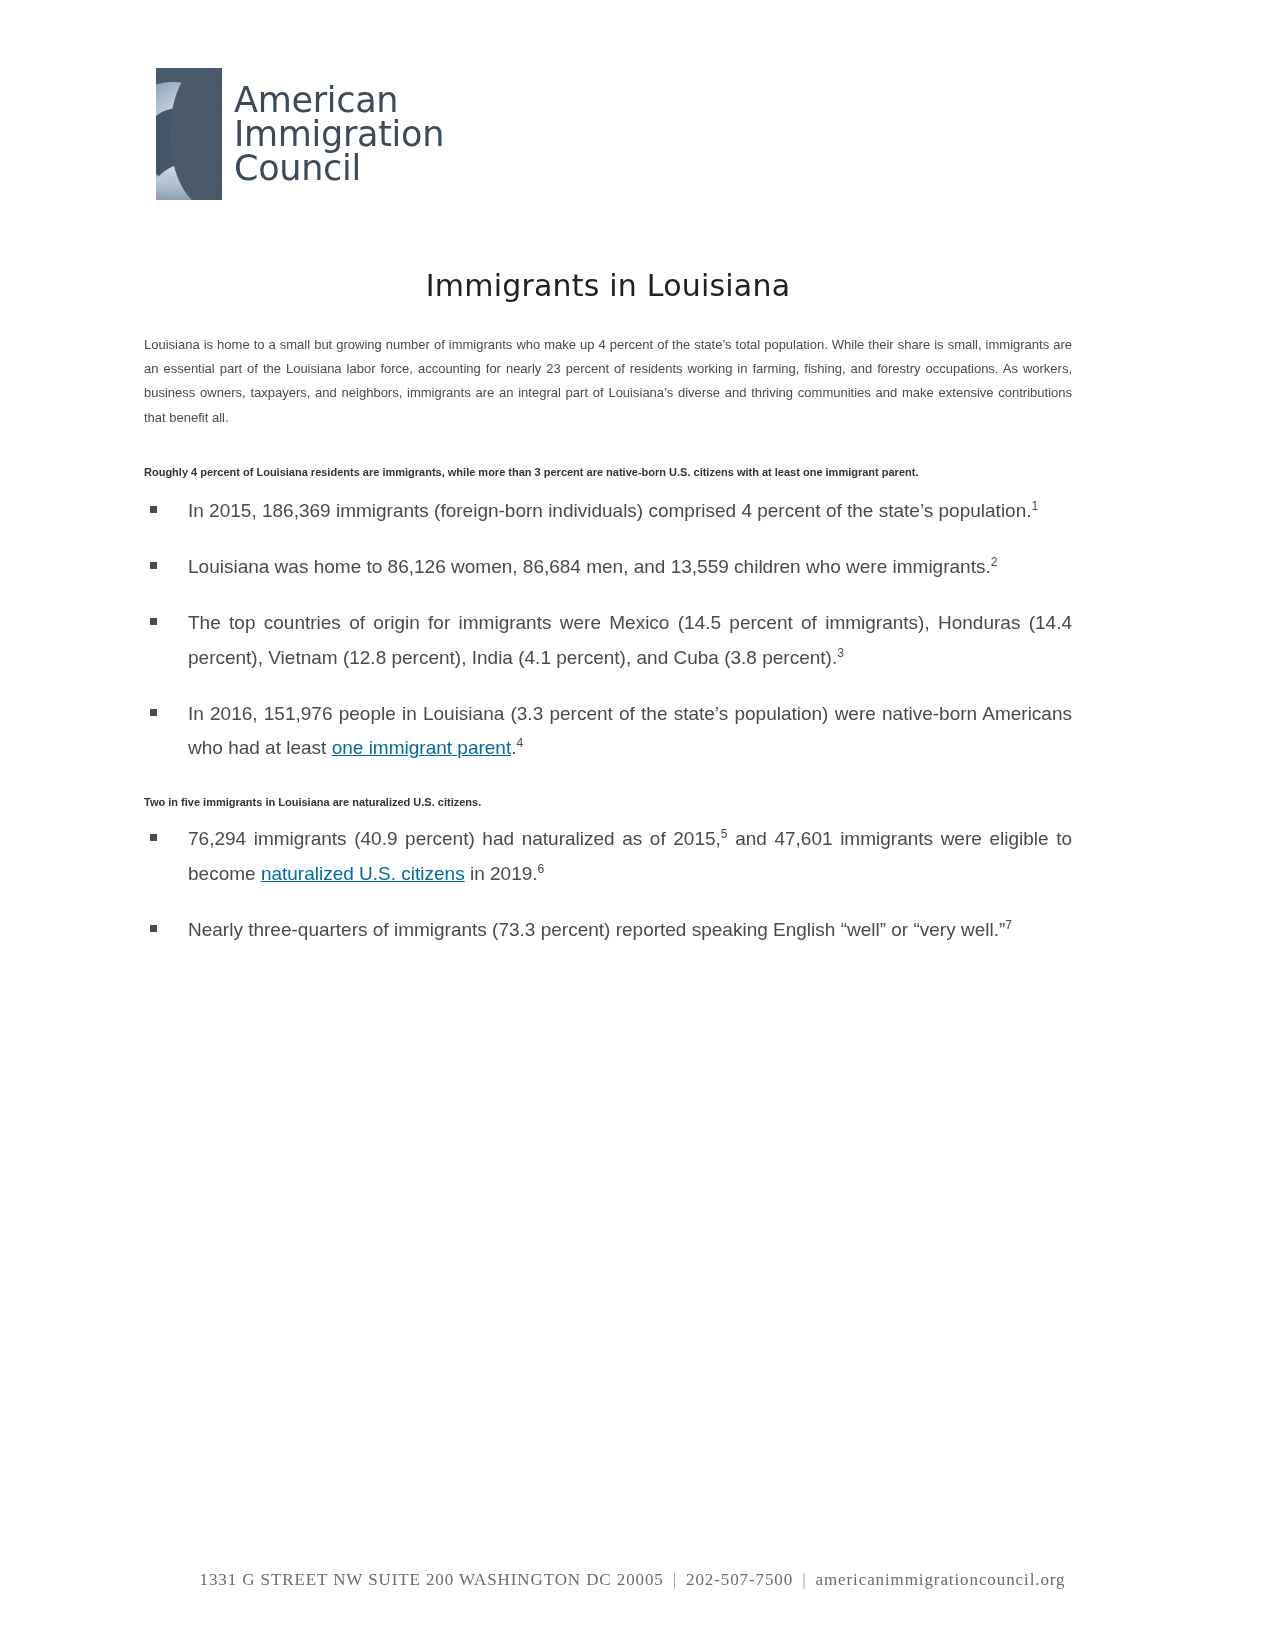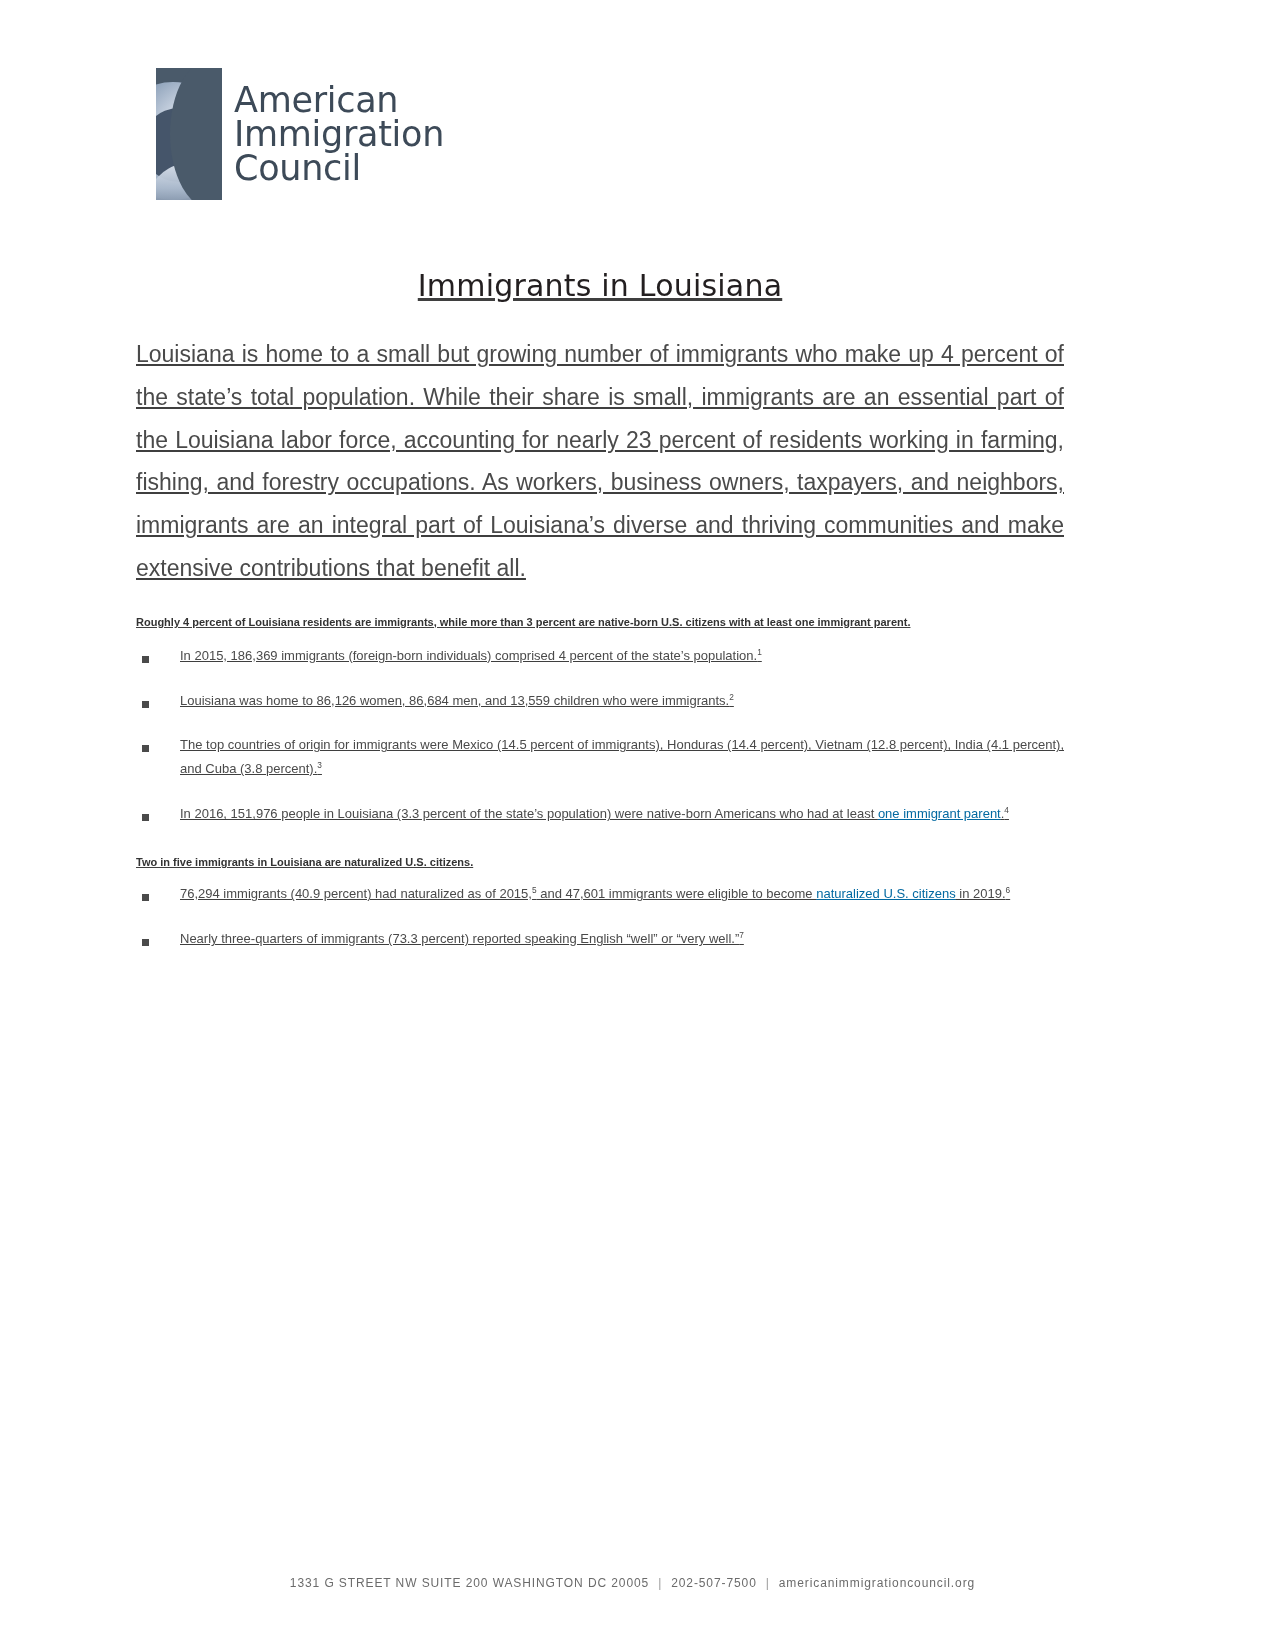--- a/index.html
+++ b/index.html
@@ -89,60 +89,59 @@
     font-size: 35px;
     font-weight: 400;
     color: #3d4a58;
     letter-spacing: -0.3px;
     display: block;
   }
 
   
   .content {
     position: absolute;
-    left: 136px;
+    left: 144px;
     top: 268px;
     width: 928px;
-    text-decoration: underline;
   }
   h1.doc-title {
     font-family: "DejaVu Sans", sans-serif;
     font-weight: 400;
     font-size: 30px;
     color: #231f20;
     text-align: center;
     margin: 0 0 30px 0;
     letter-spacing: 0.2px;
   }
   p.intro {
-    font-size: 23px;
+    font-size: 13px;
     line-height: 1.86;
     text-align: justify;
-    margin: 0 0 22px 0;
+    margin: 0 0 32px 0;
     color: #4a4a4a;
   }
   h2.section-heading {
     font-size: 11px;
     font-weight: bold;
     line-height: 1.82;
     color: #333333;
     margin: 0 0 12px 0;
     text-align: left;
   }
   h2.section-heading.tight { margin-bottom: 10px; }
   ul.bullets {
     list-style: none;
     margin: 0 0 26px 0;
     padding: 0;
   }
   ul.bullets li {
     position: relative;
     padding-left: 44px;
     margin-bottom: 21px;
-    font-size: 13px;
+    font-size: 19px;
     line-height: 1.84;
     text-align: justify;
     color: #4a4a4a;
   }
   ul.bullets li:last-child { margin-bottom: 0; }
   ul.bullets li .sq {
     position: absolute;
     left: 6px;
     top: 12px;
     width: 7px;
@@ -159,24 +158,24 @@
     text-decoration: underline;
   }
 
   
   .footer {
     position: absolute;
     left: 0;
     right: 0;
     bottom: 48px;
     text-align: center;
-    font-size: 12px;
+    font-size: 17px;
     letter-spacing: 0.9px;
     color: #6b6b6b;
-    font-family: Liberation Sans, sans-serif;
+    font-family: Liberation Serif, serif;
   }
   .footer .sep { padding: 0 9px; color: #9a9a9a; }
 </style>
 </head>
 <body>
 
 <div class="page">
 
   <div class="logo-block">
     <div class="logo-mark">

